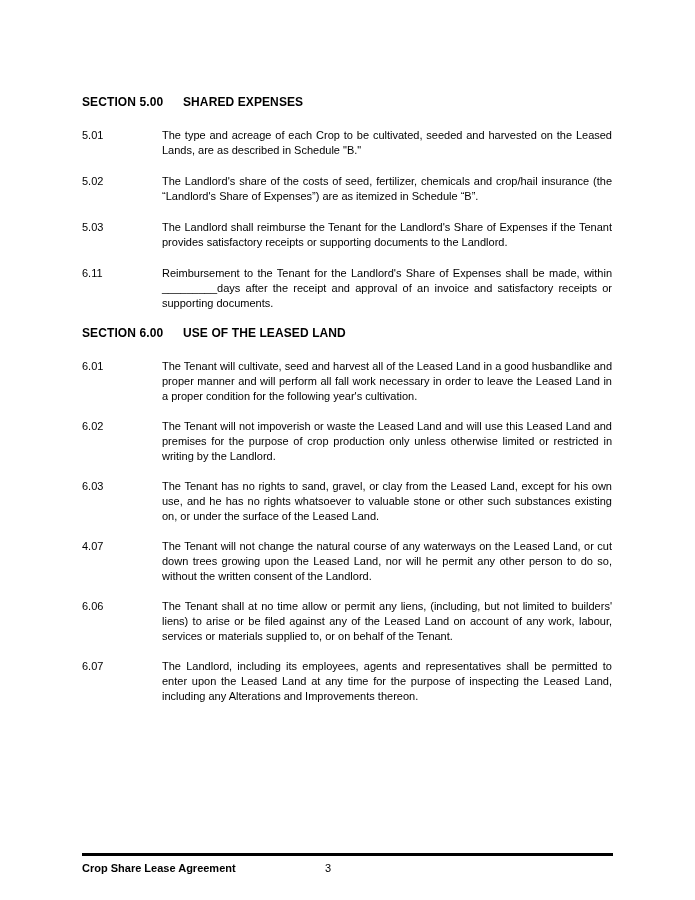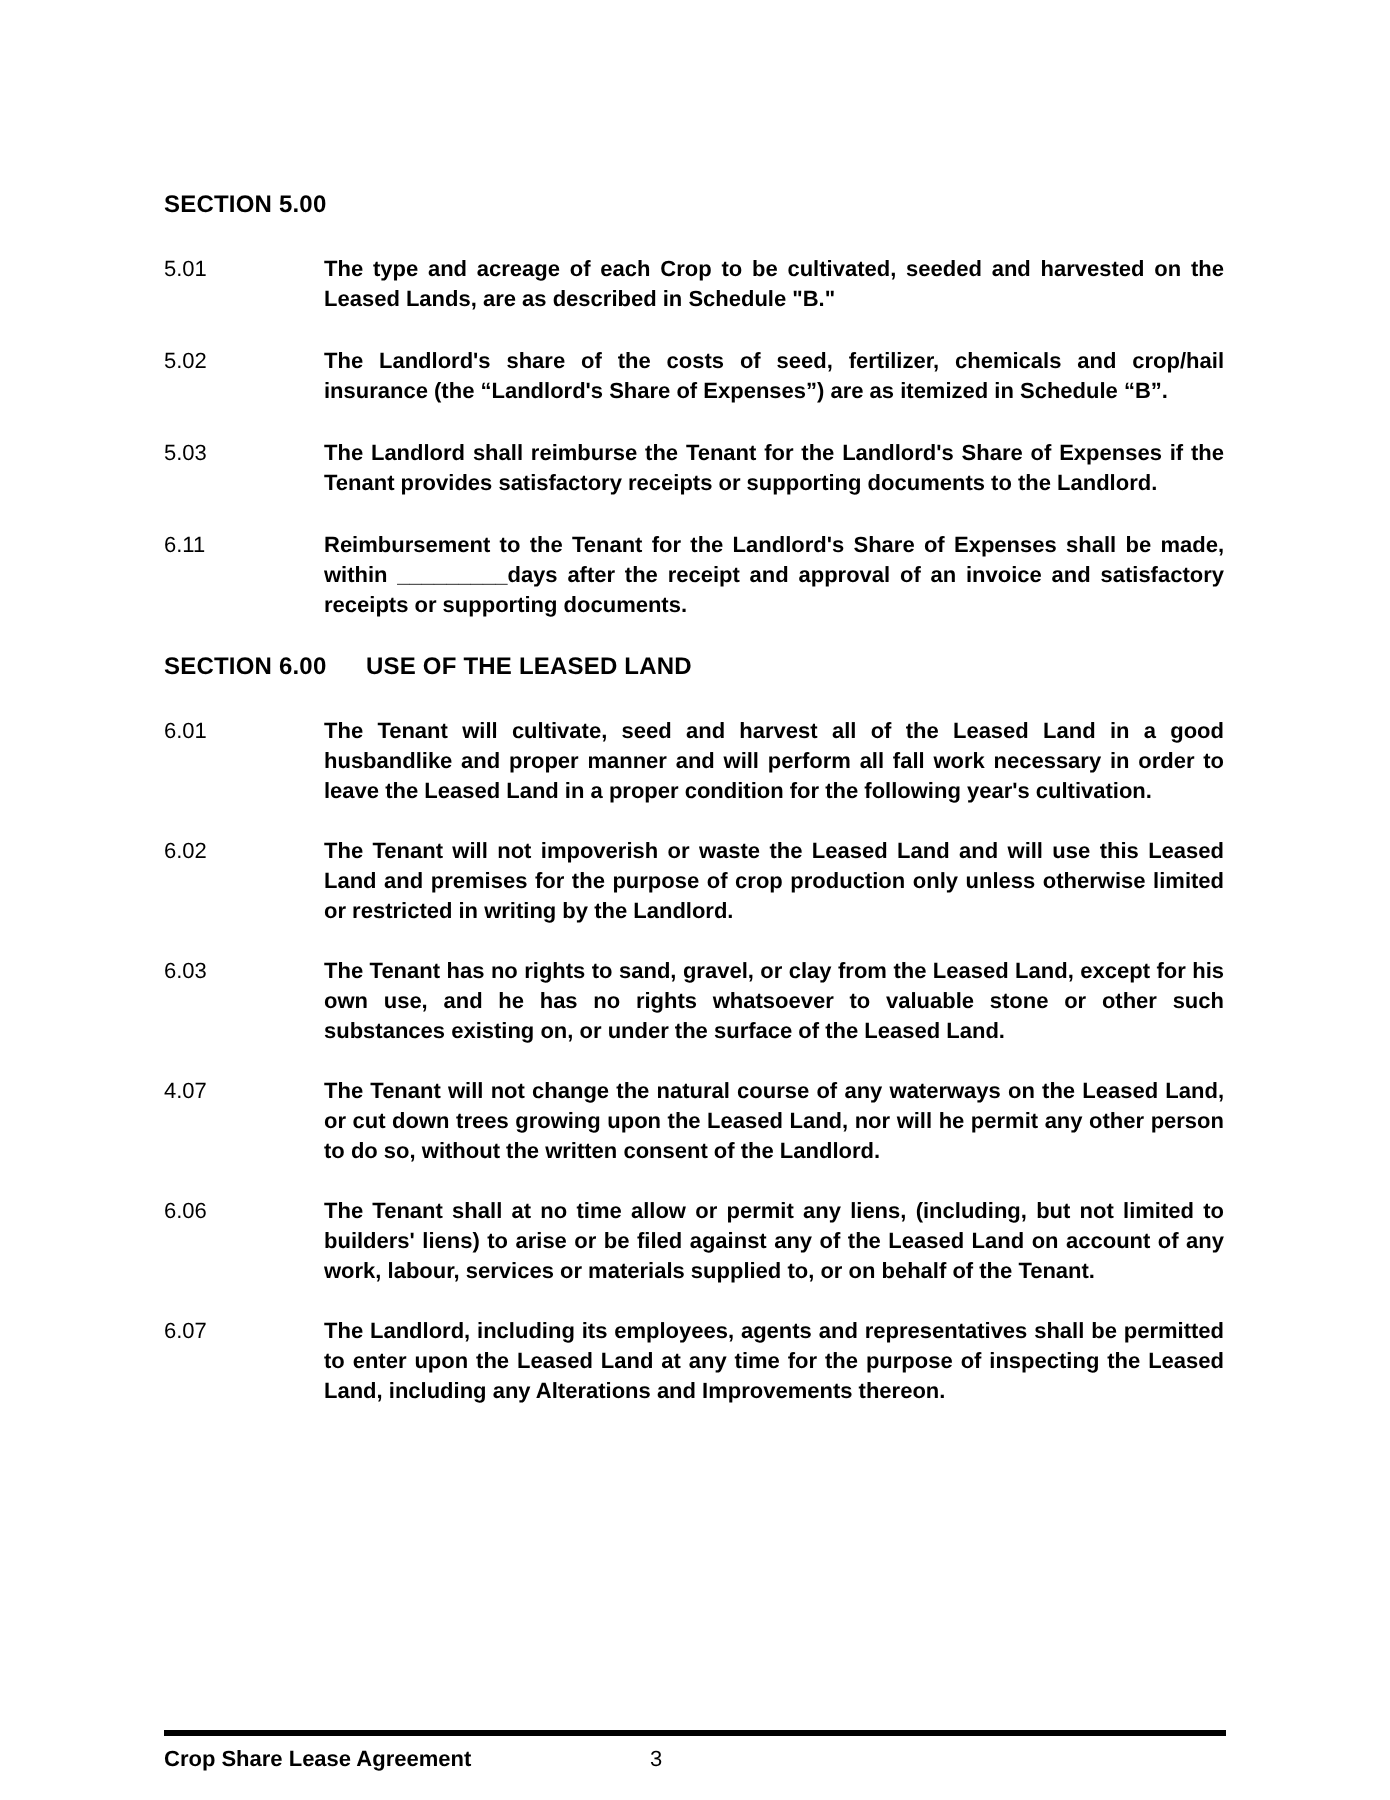--- a/index.html
+++ b/index.html
@@ -48,51 +48,50 @@
   .section-6 .clause {
     margin-bottom: 15px;
   }
   .clause-num {
     flex: 0 0 40px;
   }
   .clause-text {
     flex: 1;
     margin: 0;
     text-align: justify;
-    font-weight: bold;
   }
   .footer {
     position: absolute;
     top: 853px;
     left: 82px;
     width: 531px;
     border-top: 3px solid #000000;
     padding-top: 6px;
     font-size: 11px;
     line-height: 13px;
-    margin-top: 12px;
   }
   .footer-title {
     font-weight: bold;
   }
   .footer-page {
     position: absolute;
     left: 243px;
     top: 6px;
     font-weight: normal;
   }
 </style>
 </head>
 <body>
 
 <div class="page">
 
   <div class="section section-5">
     <div class="section-heading">
       <span class="sec-num">SECTION 5.00</span>
+      <span class="sec-title">SHARED EXPENSES</span>
     </div>
 
     <div class="clause">
       <span class="clause-num">5.01</span>
       <p class="clause-text">The type and acreage of each Crop to be cultivated, seeded and harvested on the Leased Lands, are as described in Schedule "B."</p>
     </div>
 
     <div class="clause">
       <span class="clause-num">5.02</span>
       <p class="clause-text">The Landlord's share of the costs of seed, fertilizer, chemicals and crop/hail insurance (the “Landlord's Share of Expenses”) are as itemized in Schedule “B”.</p>

